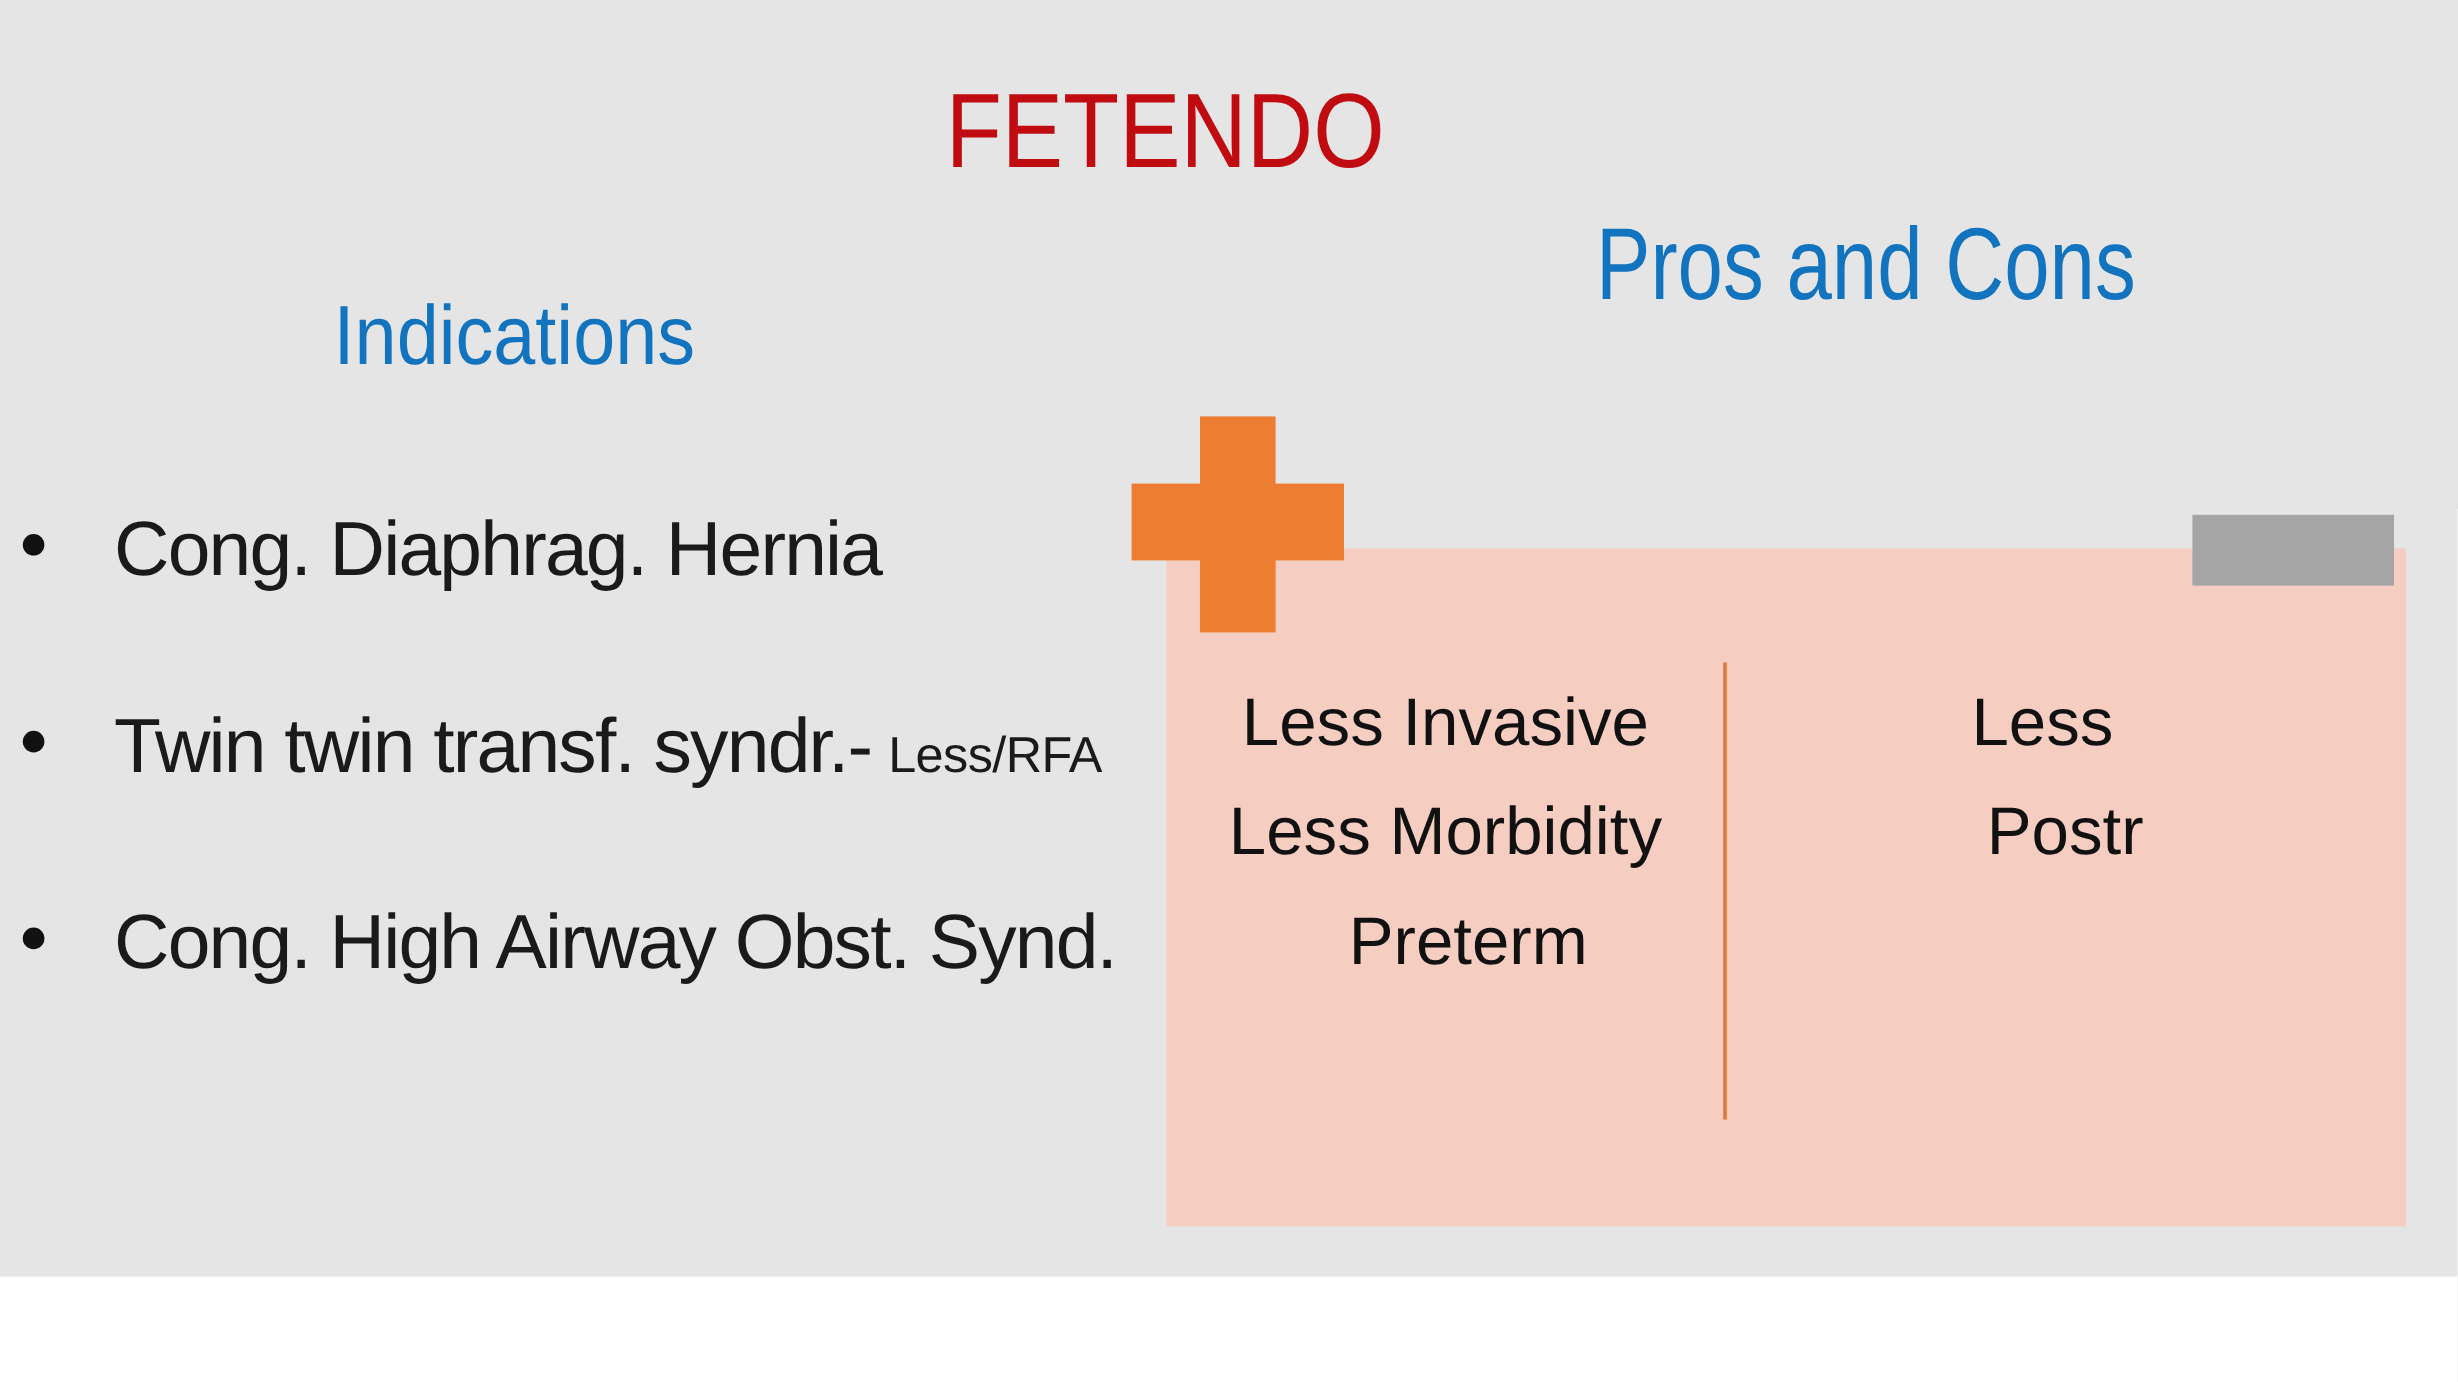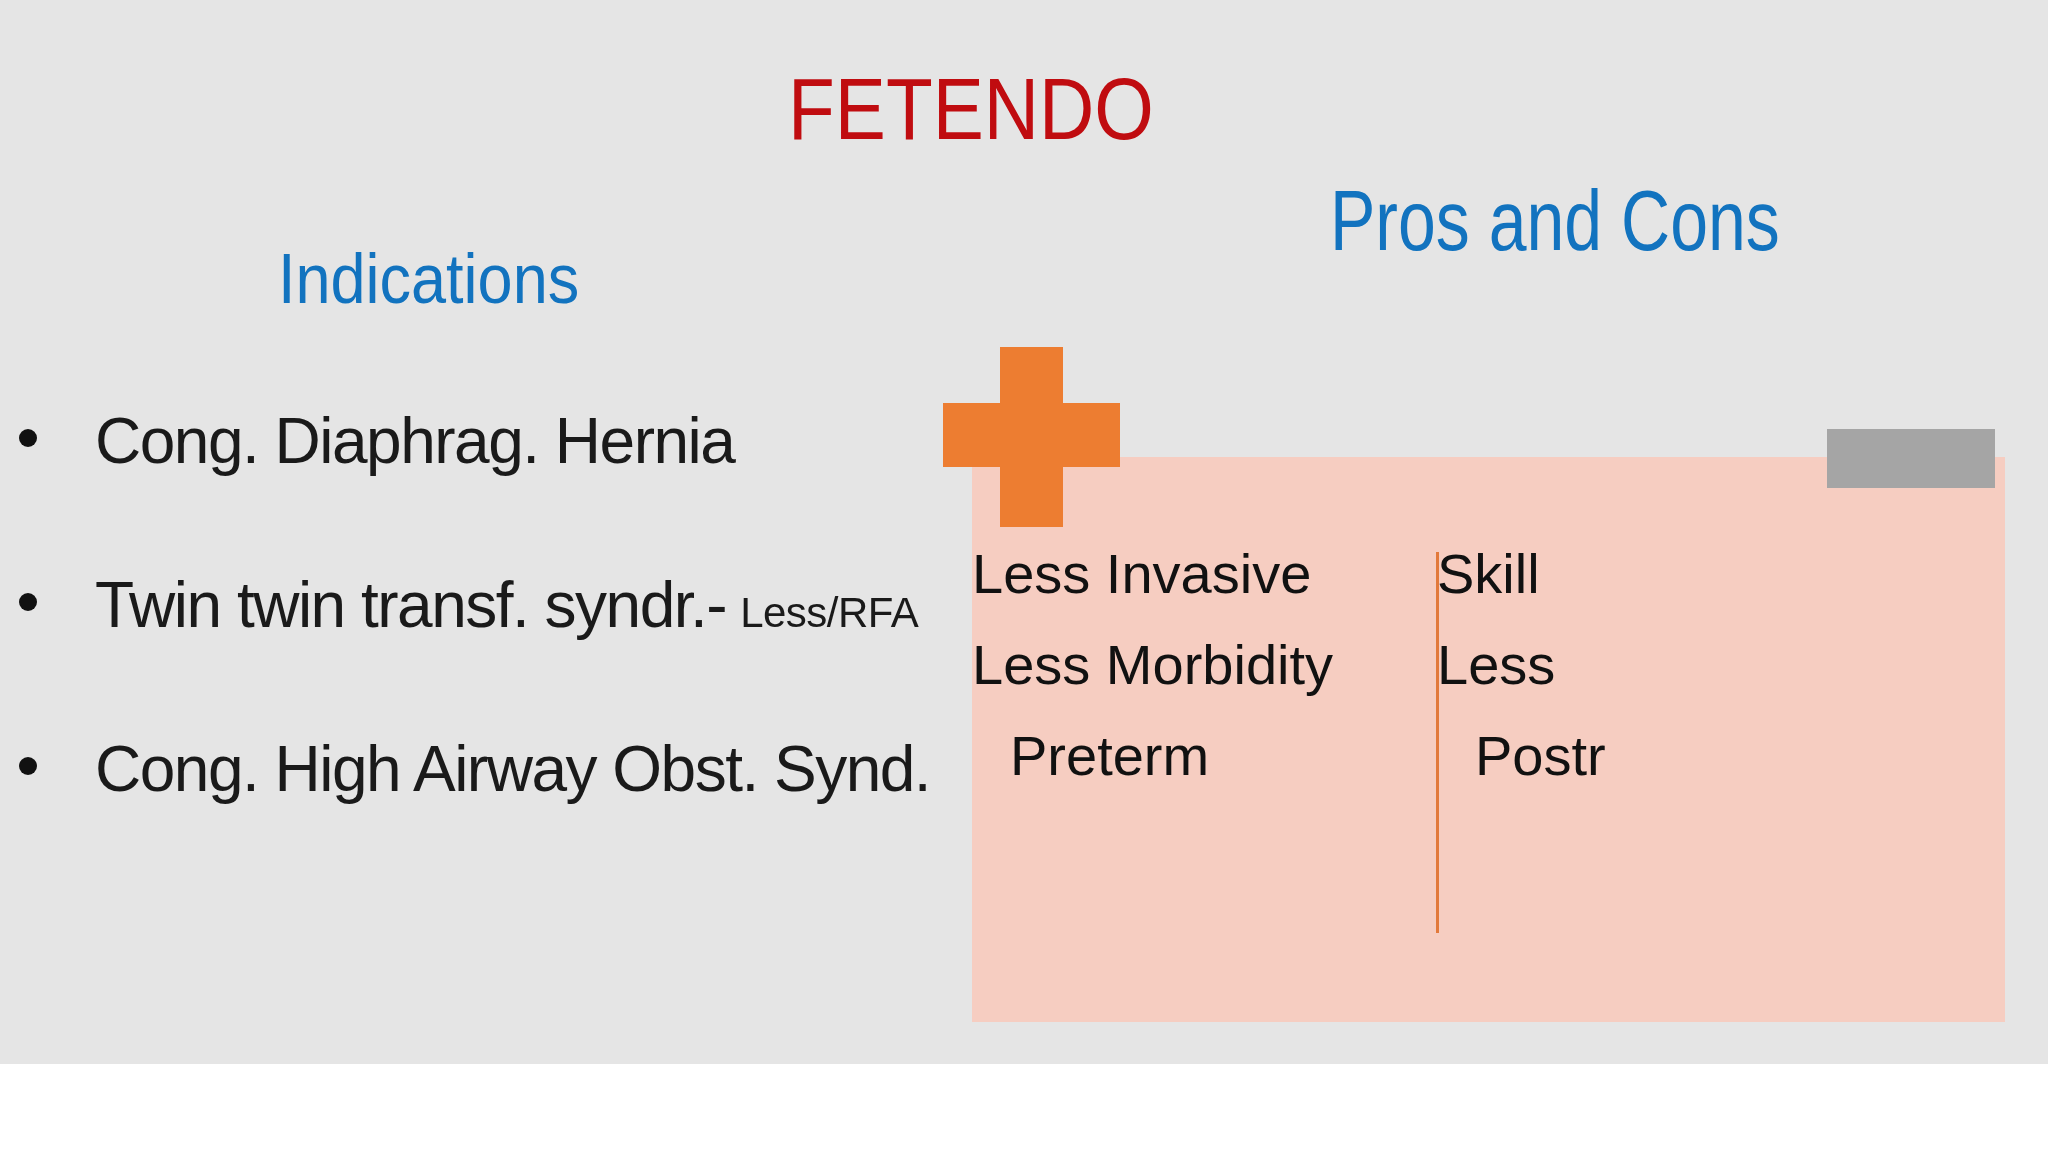--- a/index.html
+++ b/index.html
@@ -53,21 +53,21 @@
     color: #1273BF;
     transform: scaleX(0.80);
     transform-origin: 0 0;
     white-space: nowrap;
   }
 
   
   .bullets {
     position: absolute;
     left: 0;
-    top: 409px;
+    top: 425px;
     width: 965px;
   }
   .bullet-row {
     position: relative;
     height: 64px;
     margin-bottom: 100px;
     font-size: 64px;
     line-height: 64px;
     letter-spacing: -1.5px;
     color: #1a1a1a;
@@ -107,23 +107,23 @@
     position: absolute;
     left: 464px;
     top: 95px;
     width: 3px;
     height: 381px;
     background: #E2793B;
   }
 
   .col {
     position: absolute;
-    top: 546px;
+    top: 574px;
     z-index: 3;
-    text-align: left;
+    text-align: center;
     color: #111111;
   }
   .col-pros { left: 972px; width: 465px; }
   .col-cons { left: 1437px; width: 530px; }
   .col-item {
     font-size: 56px;
     line-height: 56px;
     margin-bottom: 35px;
     white-space: nowrap;
   }
@@ -196,21 +196,20 @@
     <div class="panel-divider"></div>
   </div>
 
   <div class="col col-pros">
     <div class="col-item">Less Invasive</div>
     <div class="col-item">Less Morbidity</div>
     <div class="col-item">Preterm</div>
   </div>
 
   <div class="col col-cons">
-    <div class="col-item">Skill</div>
     <div class="col-item">Less</div>
     <div class="col-item">Postr</div>
   </div>
 
   <div class="plus-icon">
     <div class="plus-v"></div>
     <div class="plus-h"></div>
   </div>
 
   <div class="minus-icon"></div>

